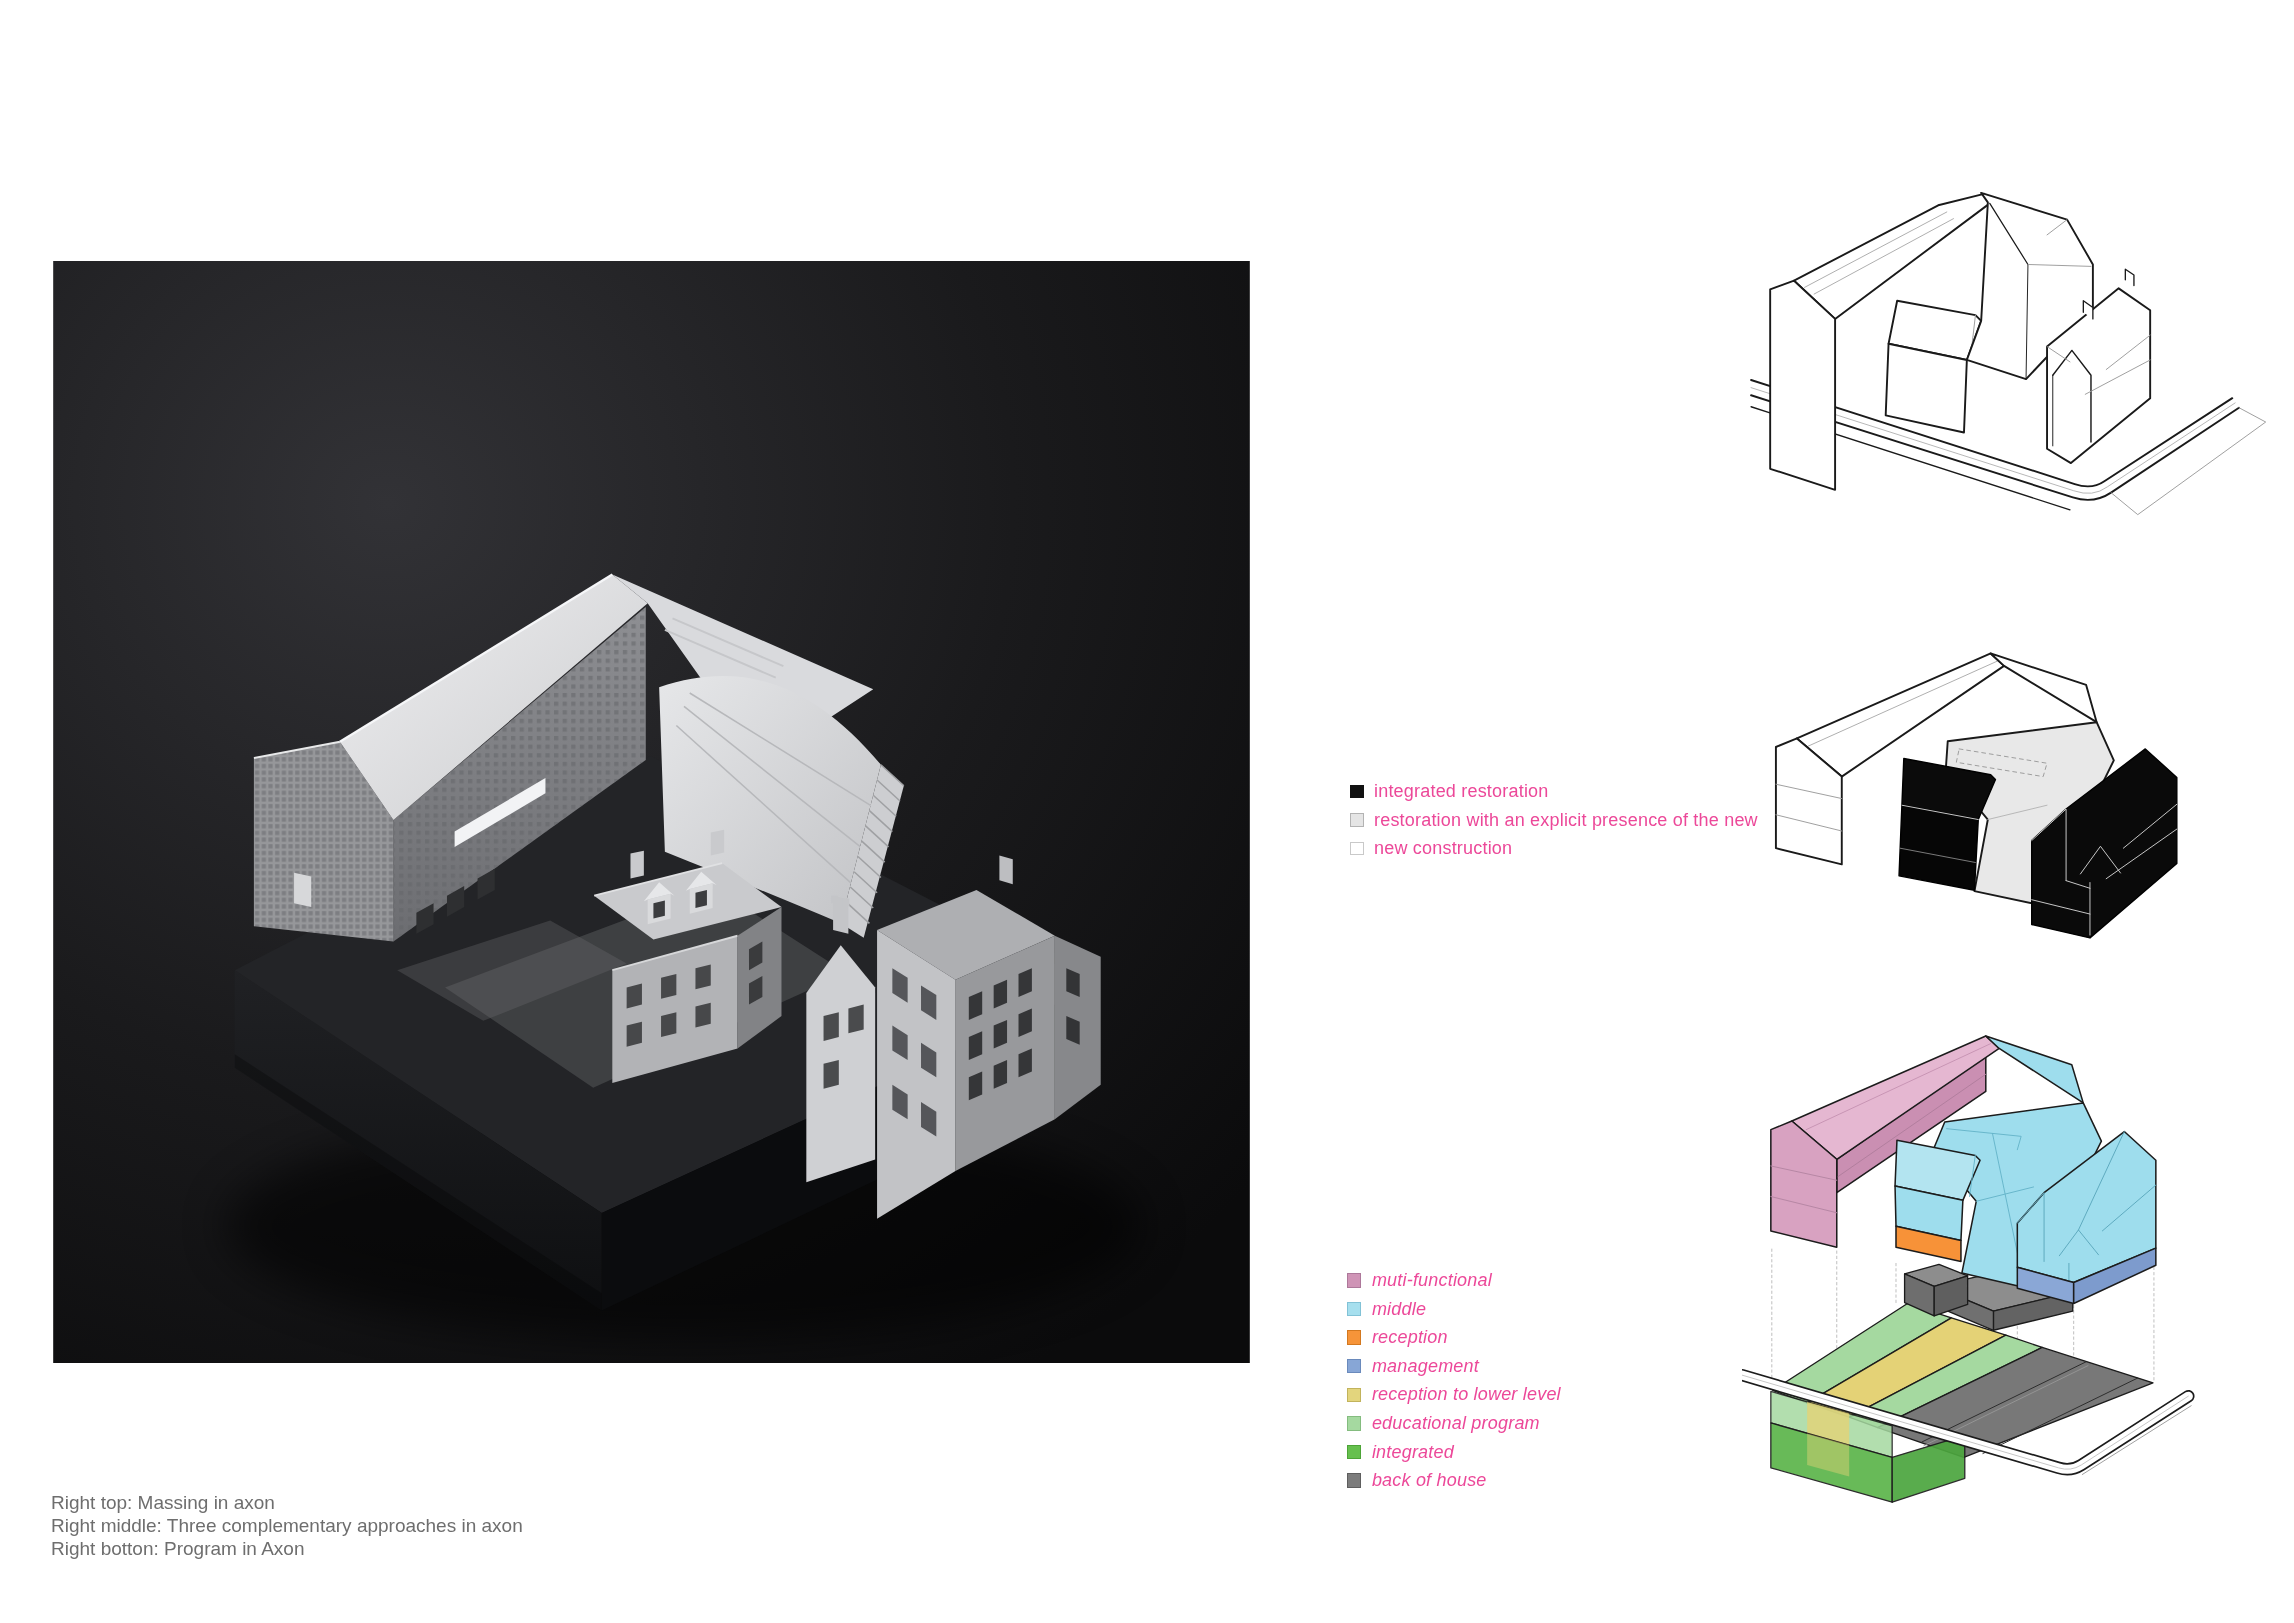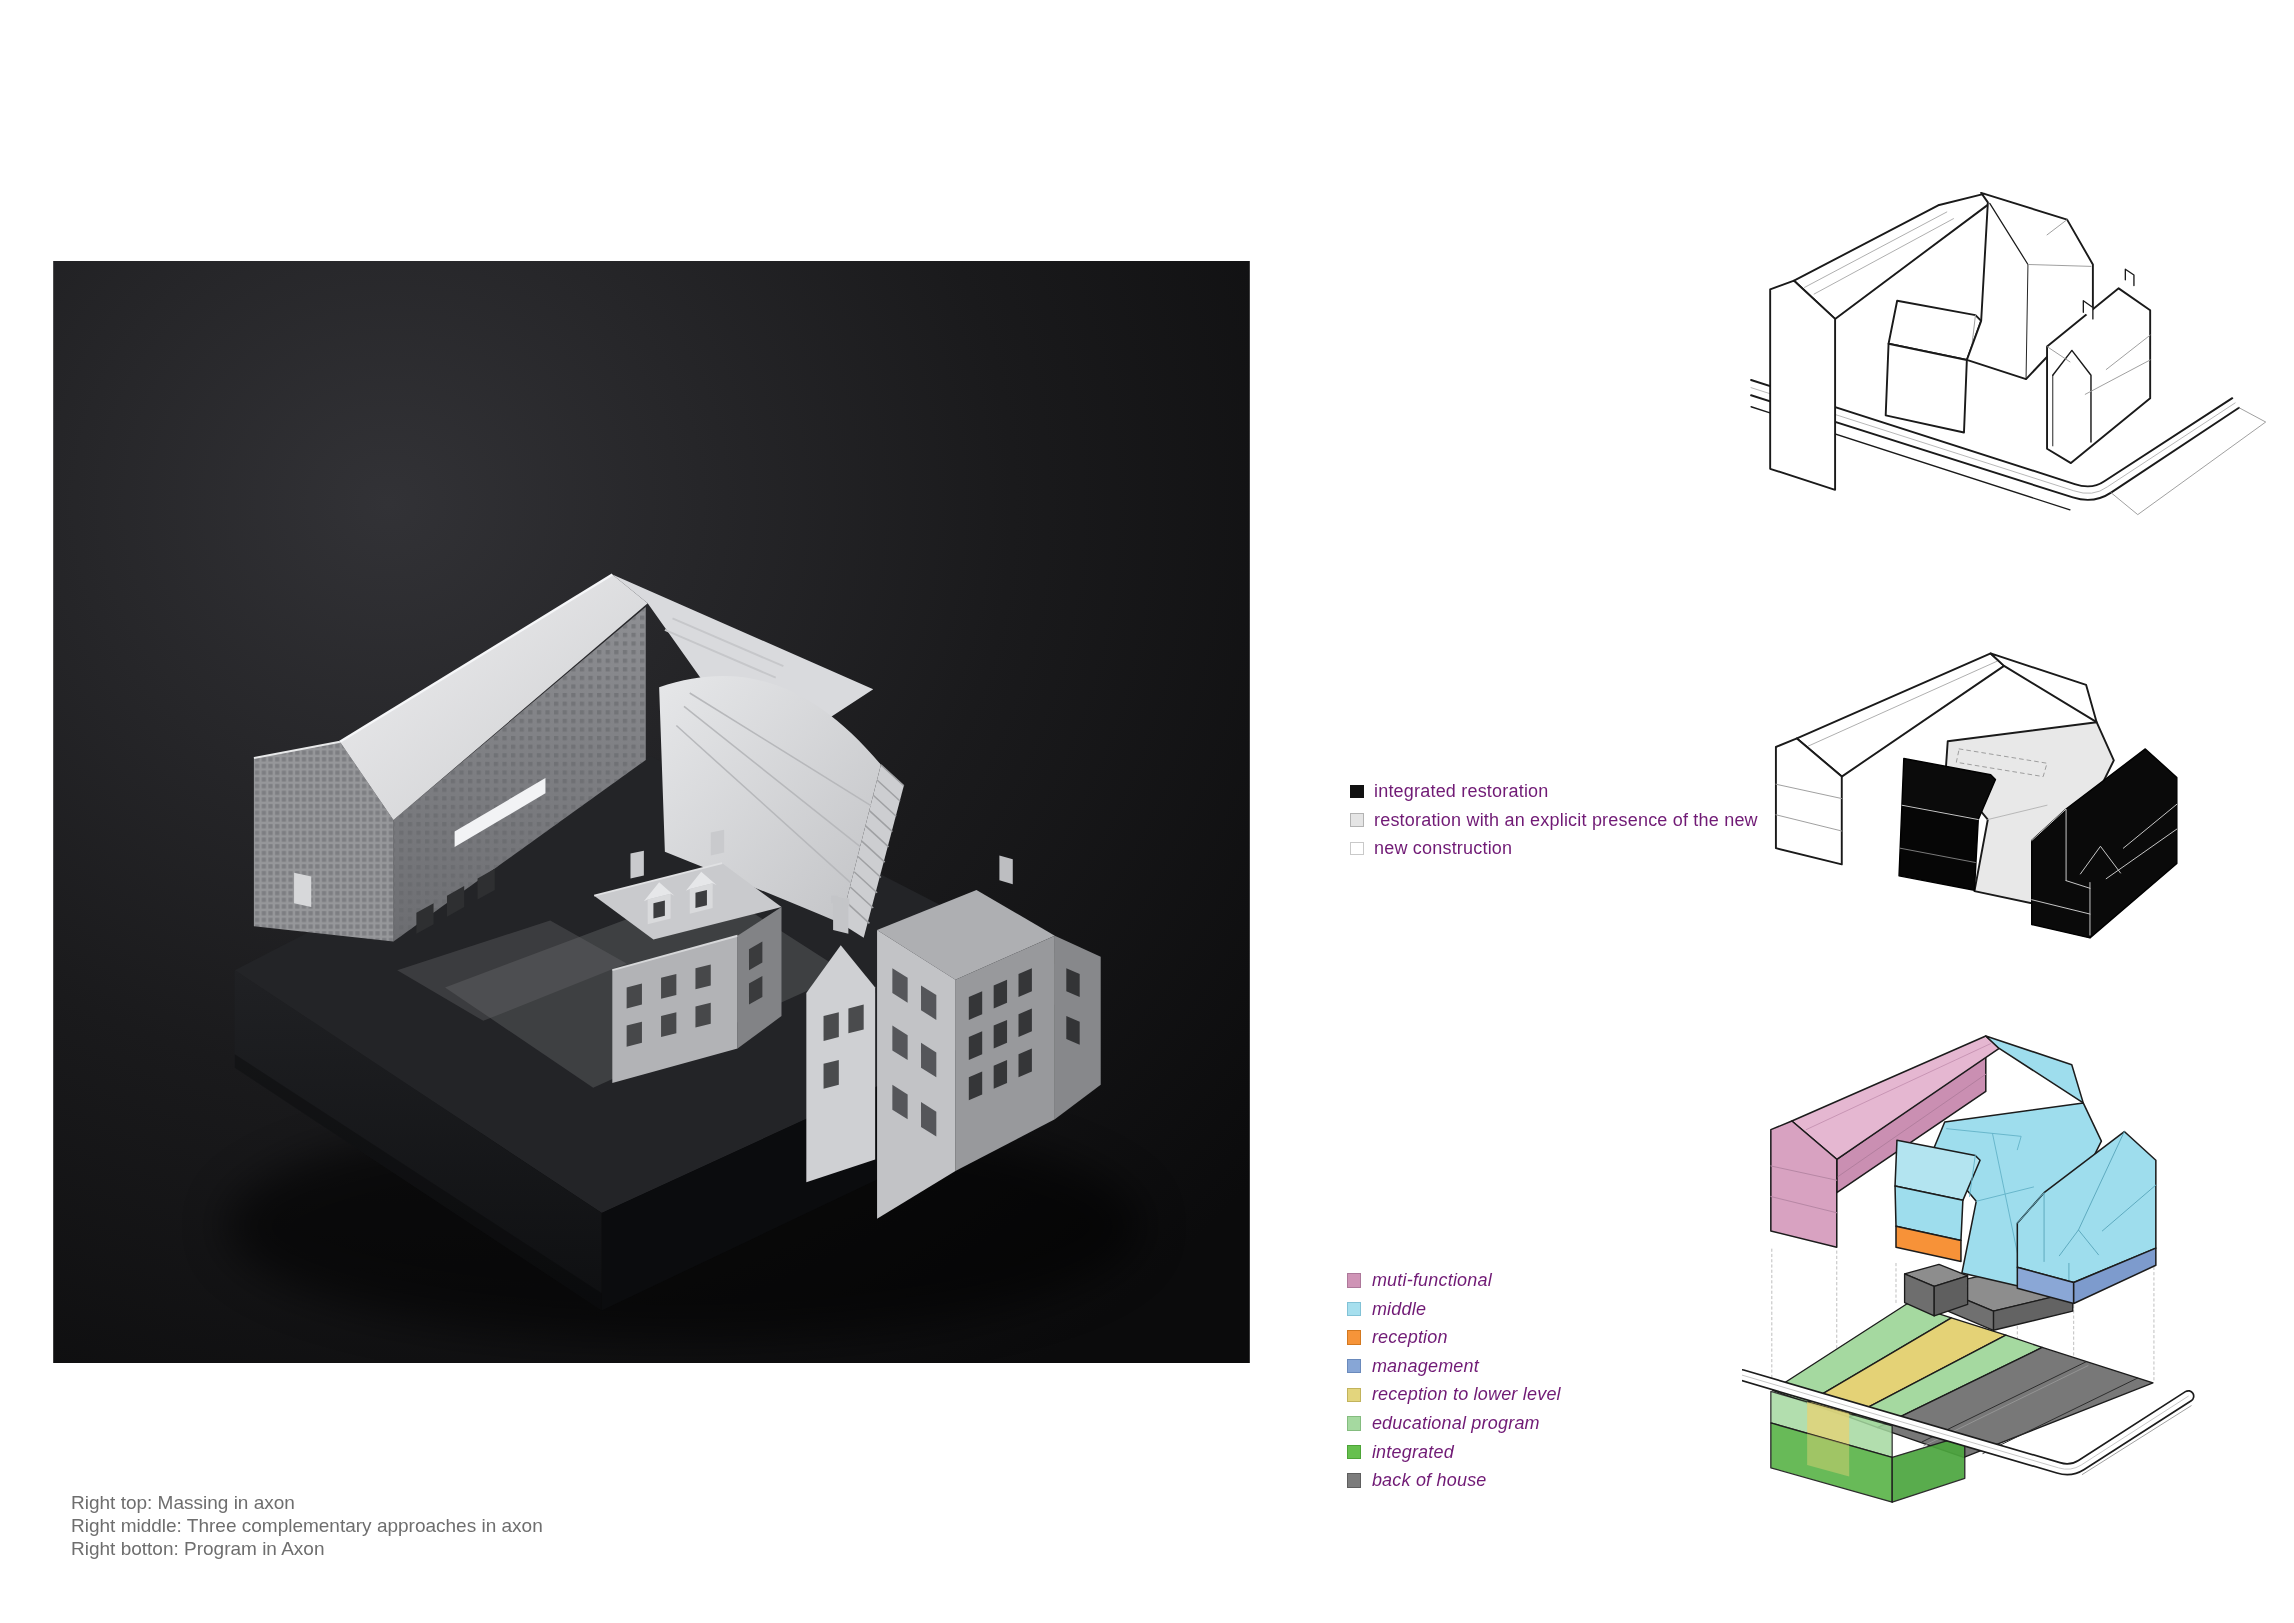--- a/index.html
+++ b/index.html
@@ -15,23 +15,23 @@
   #axon-massing{left:1749px;top:148px;width:535px;height:401px;}
   #axon-approaches{left:1768px;top:642px;width:516px;height:315px;}
   #axon-program{left:1742px;top:1015px;width:543px;height:492px;}
   
   .legend{display:flex;flex-direction:column;}
   #approach-legend{left:1350px;top:781px;}
   #program-legend{left:1347px;top:1270px;font-style:italic;}
   .legend-row{display:flex;align-items:center;height:21px;margin-bottom:7.6px;}
   .swatch{width:11.5px;height:11.5px;border:1px solid #b5b5b5;margin-right:10.5px;flex:none;}
   #program-legend .swatch{width:12.4px;height:12.4px;}
-  .legend-label{font-size:18px;color:#701a75;white-space:nowrap;letter-spacing:0.2px;}
+  .legend-label{font-size:18px;color:#ec4899;white-space:nowrap;letter-spacing:0.2px;}
   
-  #captions{left:51px;top:1491px;font-size:19px;line-height:23px;color:#6e6e6e;margin-left:20px;}
+  #captions{left:51px;top:1491px;font-size:19px;line-height:23px;color:#6e6e6e;}
   #captions div{white-space:nowrap;}
 </style>
 </head>
 <body>
 
 <div class="abs" id="model-photo">
   <svg width="1197" height="1102" viewBox="0 0 1252 1153">
     <defs>
       <radialGradient id="bgGrad" cx="28%" cy="22%" r="95%">
         <stop offset="0%" stop-color="#323236"></stop>

